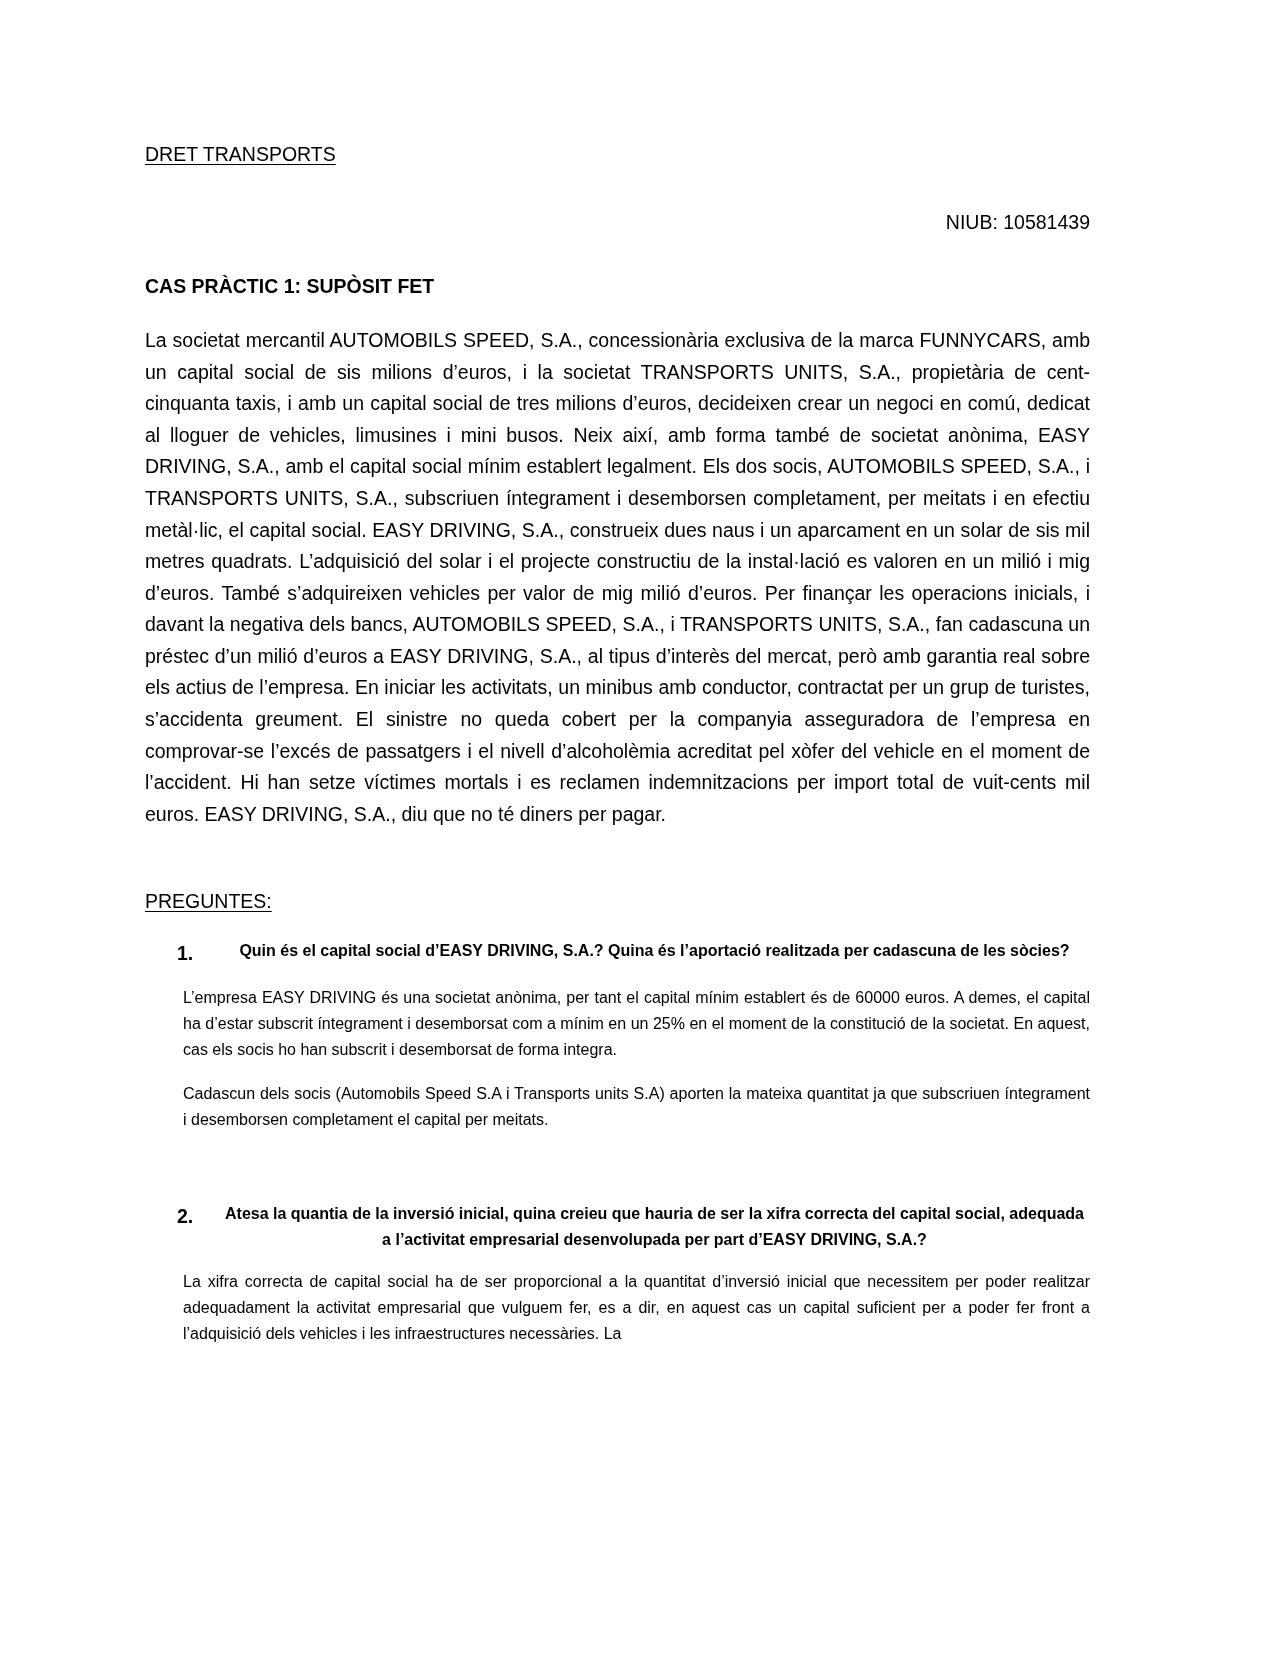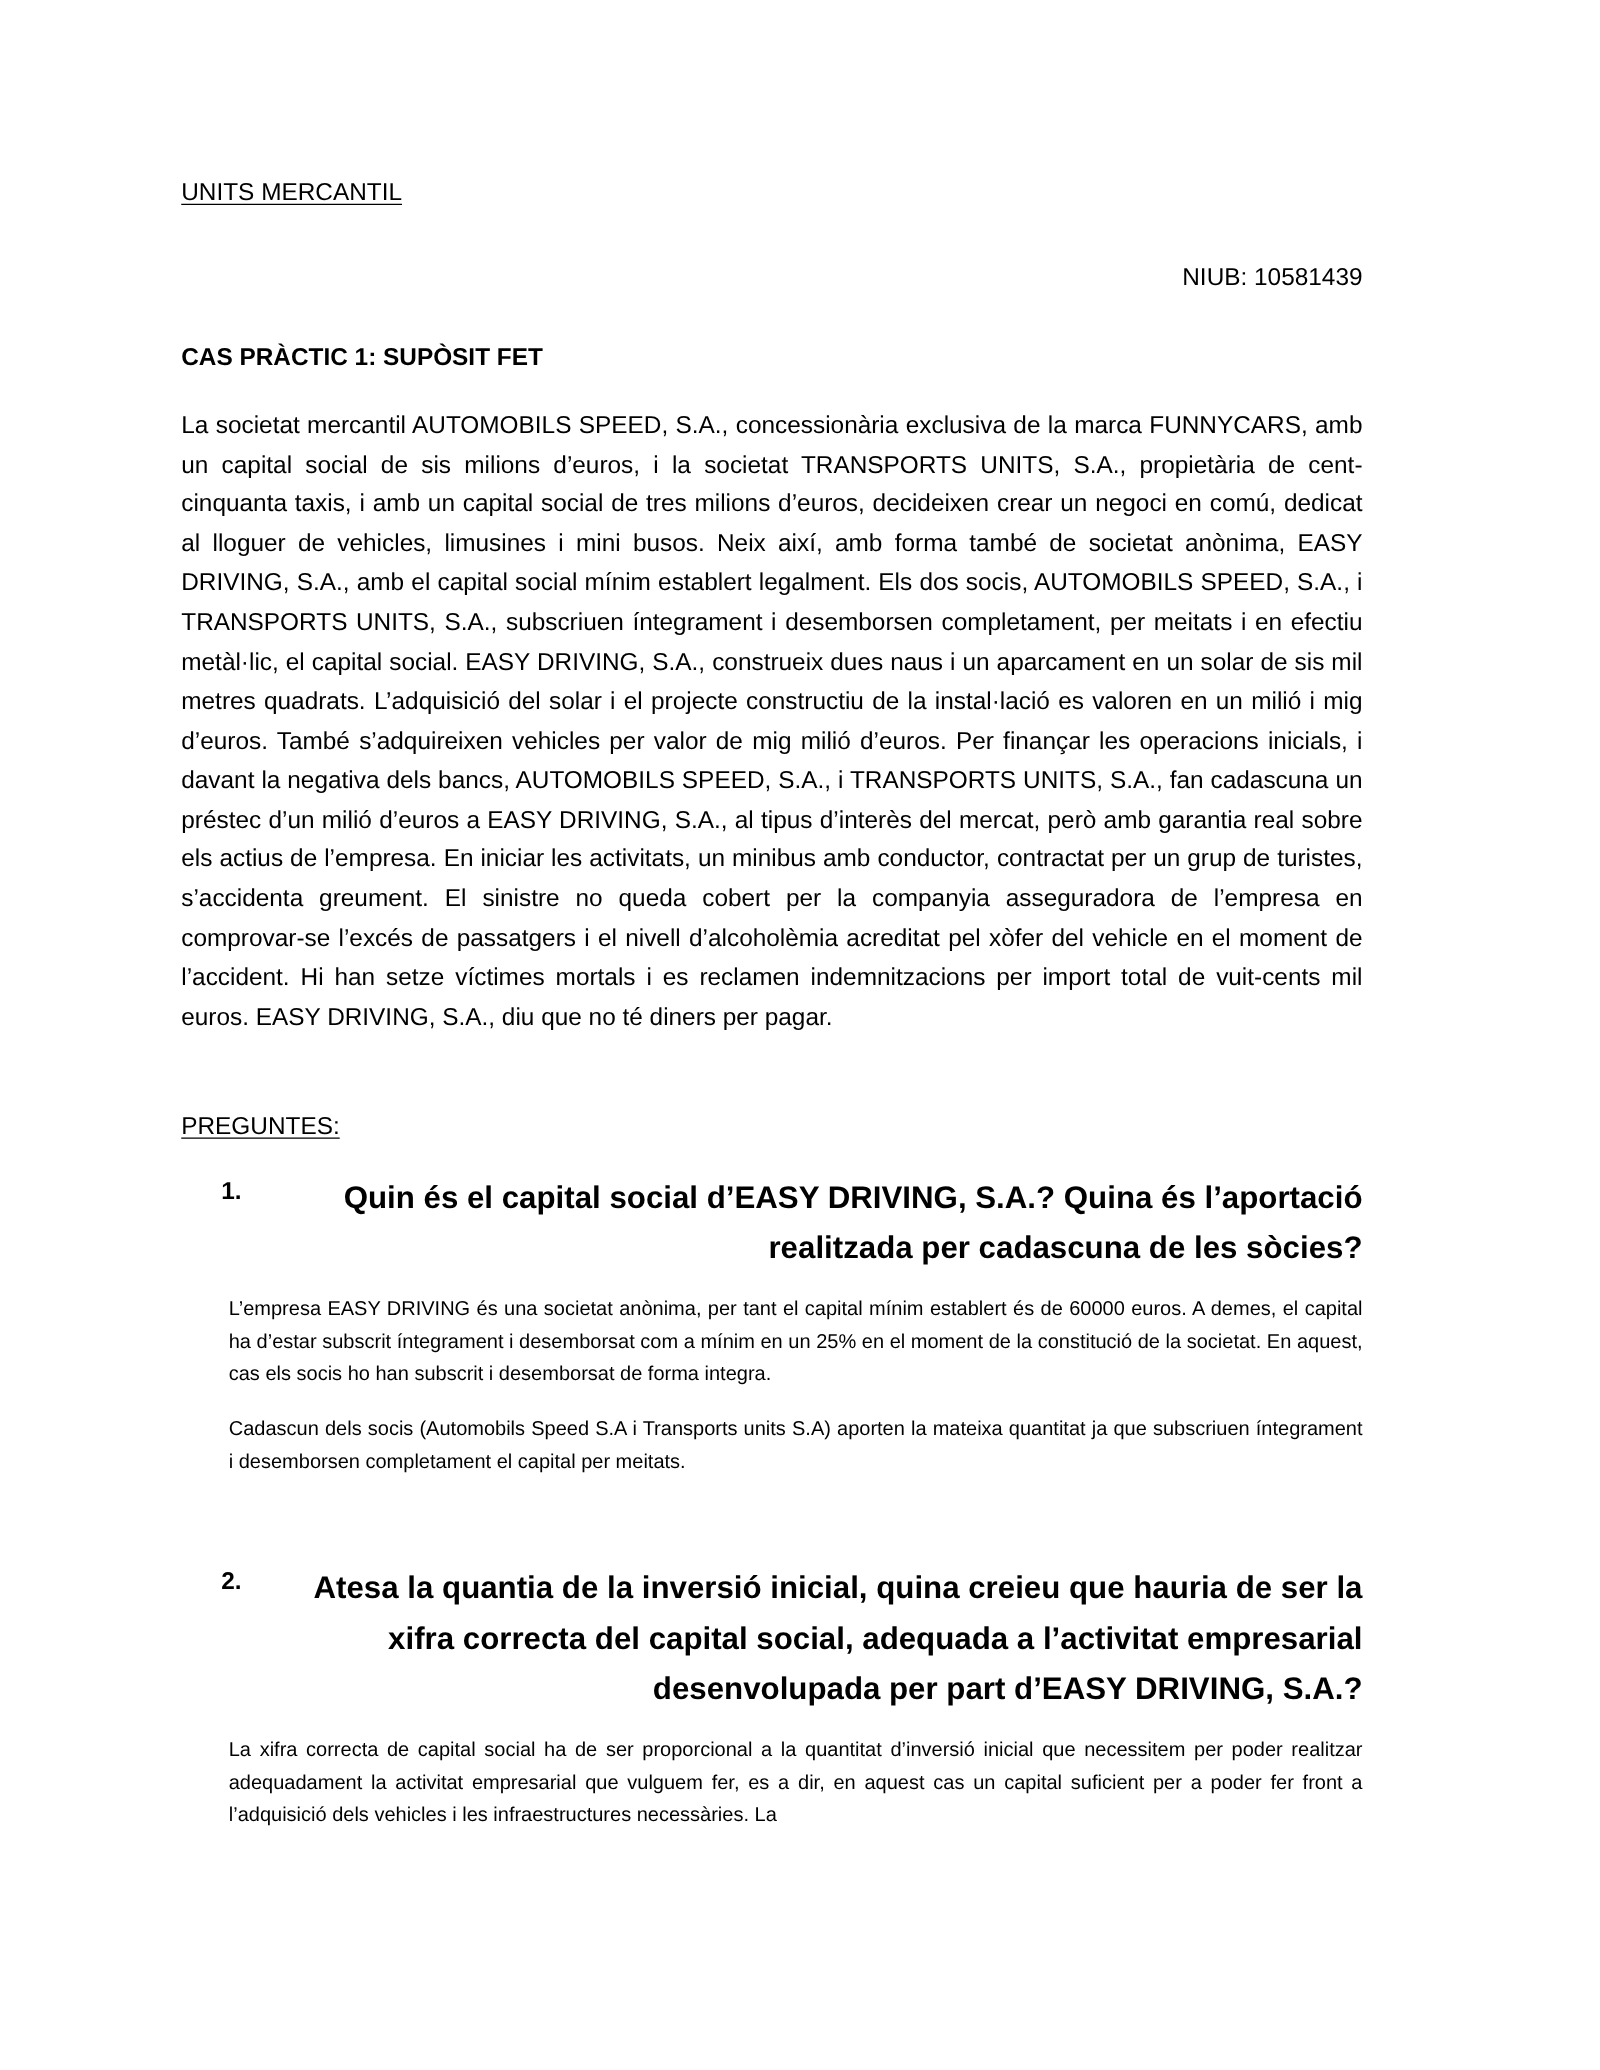--- a/index.html
+++ b/index.html
@@ -71,43 +71,43 @@
   }
   .q-number {
     font-weight: bold;
     font-size: 19.5px;
     line-height: 1.62;
     width: 42px;
     flex: 0 0 42px;
   }
   .q-text {
     font-weight: bold;
-    font-size: 25px;
+    font-size: 16px;
     line-height: 1.62;
     flex: 1 1 auto;
-    text-align: right;
+    text-align: center;
   }
   .answer-para {
     font-size: 16px;
     line-height: 1.62;
     text-align: justify;
     text-justify: inter-word;
     margin: 0 0 18px 0;
     padding-left: 38px;
   }
   .spacer-lg { height: 50px; }
 </style>
 </head>
 <body>
 
 <div class="page">
 
   <div class="doc-body">
 
-    <div class="course-title">UNITS MERCANTIL</div>
+    <div class="course-title">DRET TRANSPORTS</div>
 
     <div class="meta-block">
       <div class="meta-line">NIUB: 10581439</div>
     </div>
 
     <div class="section-heading">CAS PRÀCTIC 1: SUPÒSIT FET</div>
 
     <div class="body-para">La societat mercantil AUTOMOBILS SPEED, S.A., concessionària exclusiva de la marca FUNNYCARS, amb un capital social de sis milions d’euros, i la societat TRANSPORTS UNITS, S.A., propietària de cent-cinquanta taxis, i amb un capital social de tres milions d’euros, decideixen crear un negoci en comú, dedicat al lloguer de vehicles, limusines i mini busos. Neix així, amb forma també de societat anònima, EASY DRIVING, S.A., amb el capital social mínim establert legalment. Els dos socis, AUTOMOBILS SPEED, S.A., i TRANSPORTS UNITS, S.A., subscriuen íntegrament i desemborsen completament, per meitats i en efectiu metàl·lic, el capital social. EASY DRIVING, S.A., construeix dues naus i un aparcament en un solar de sis mil metres quadrats. L’adquisició del solar i el projecte constructiu de la instal·lació es valoren en un milió i mig d’euros. També s’adquireixen vehicles per valor de mig milió d’euros. Per finançar les operacions inicials, i davant la negativa dels bancs, AUTOMOBILS SPEED, S.A., i TRANSPORTS UNITS, S.A., fan cadascuna un préstec d’un milió d’euros a EASY DRIVING, S.A., al tipus d’interès del mercat, però amb garantia real sobre els actius de l’empresa. En iniciar les activitats, un minibus amb conductor, contractat per un grup de turistes, s’accidenta greument. El sinistre no queda cobert per la companyia asseguradora de l’empresa en comprovar-se l’excés de passatgers i el nivell d’alcoholèmia acreditat pel xòfer del vehicle en el moment de l’accident. Hi han setze víctimes mortals i es reclamen indemnitzacions per import total de vuit-cents mil euros. EASY DRIVING, S.A., diu que no té diners per pagar.</div>
 
     <div class="questions-label">PREGUNTES:</div>

